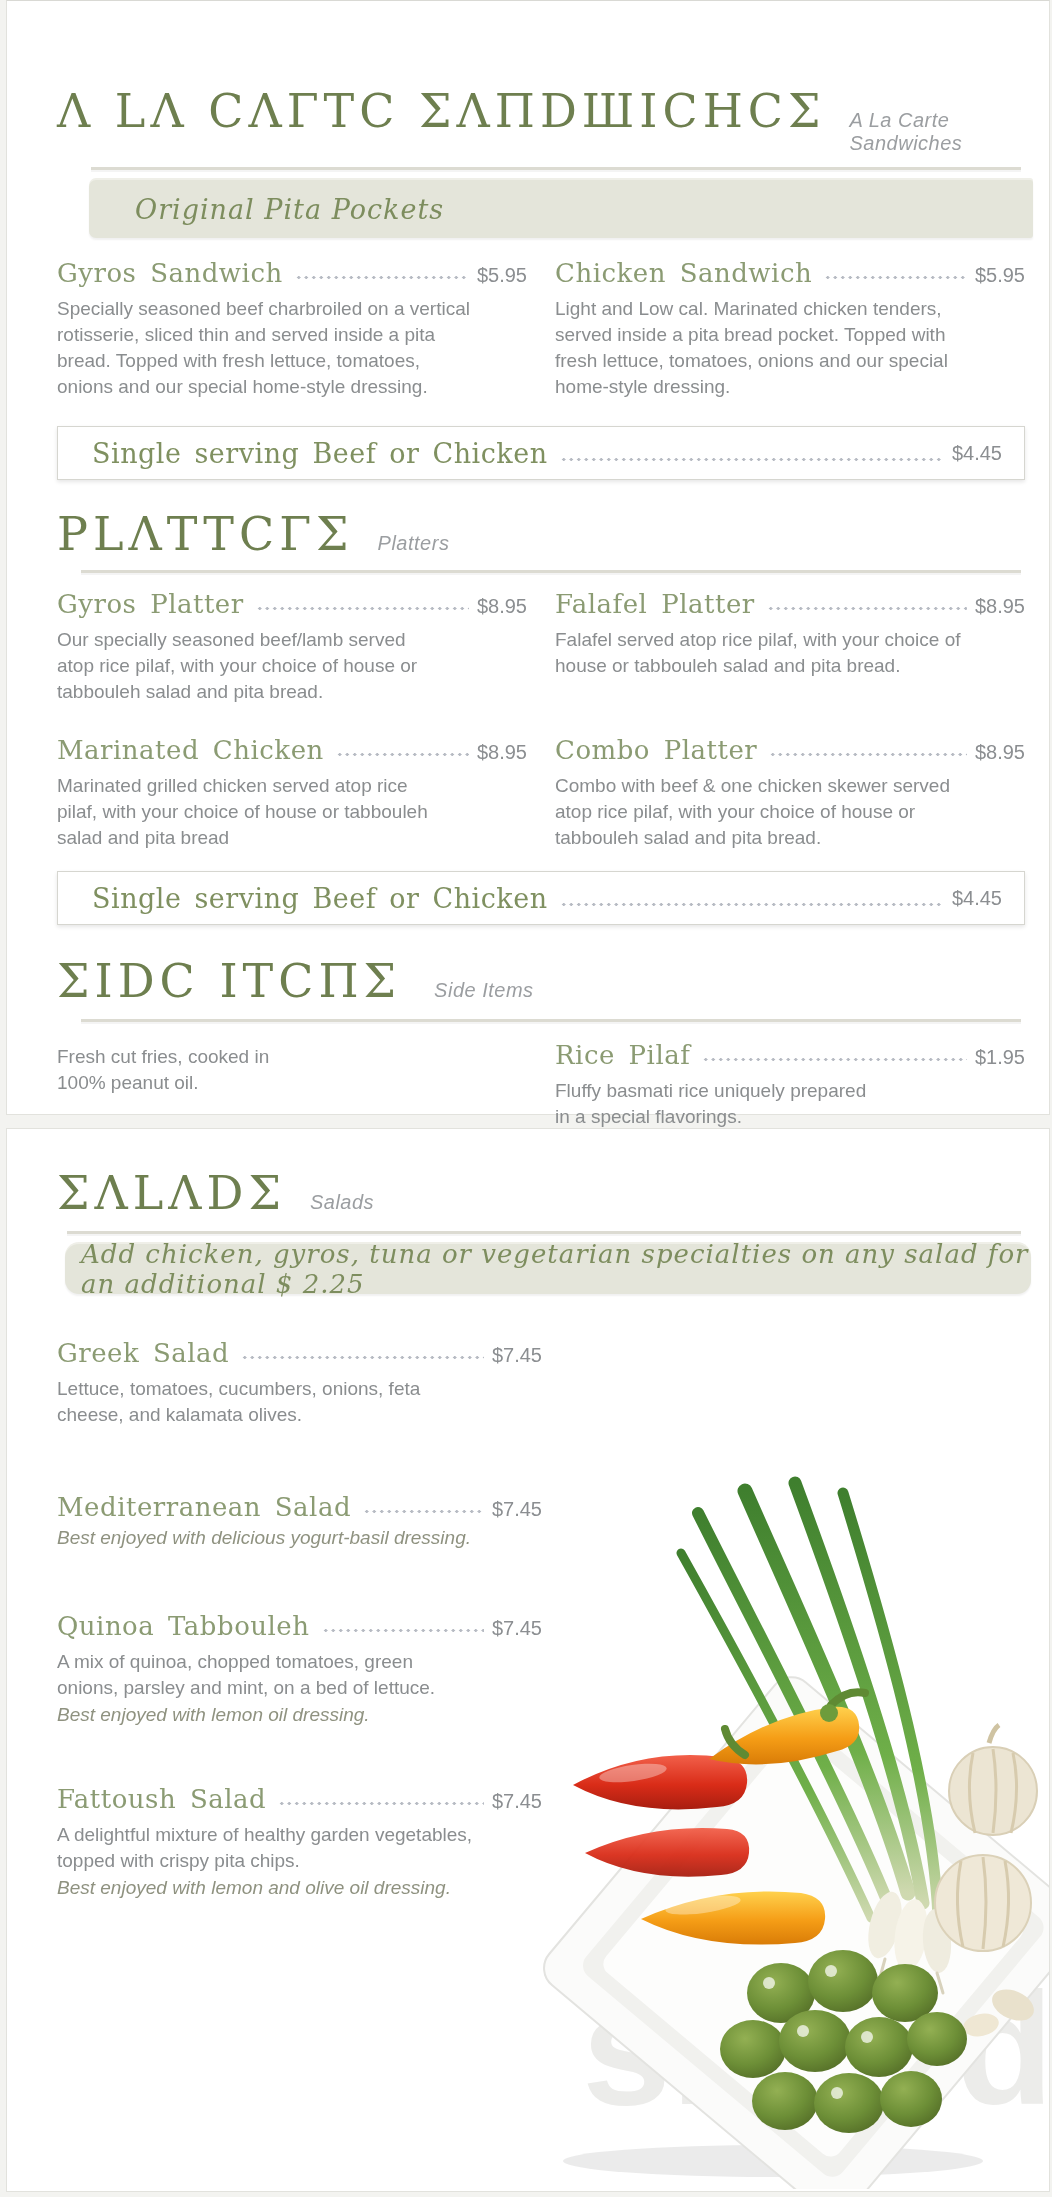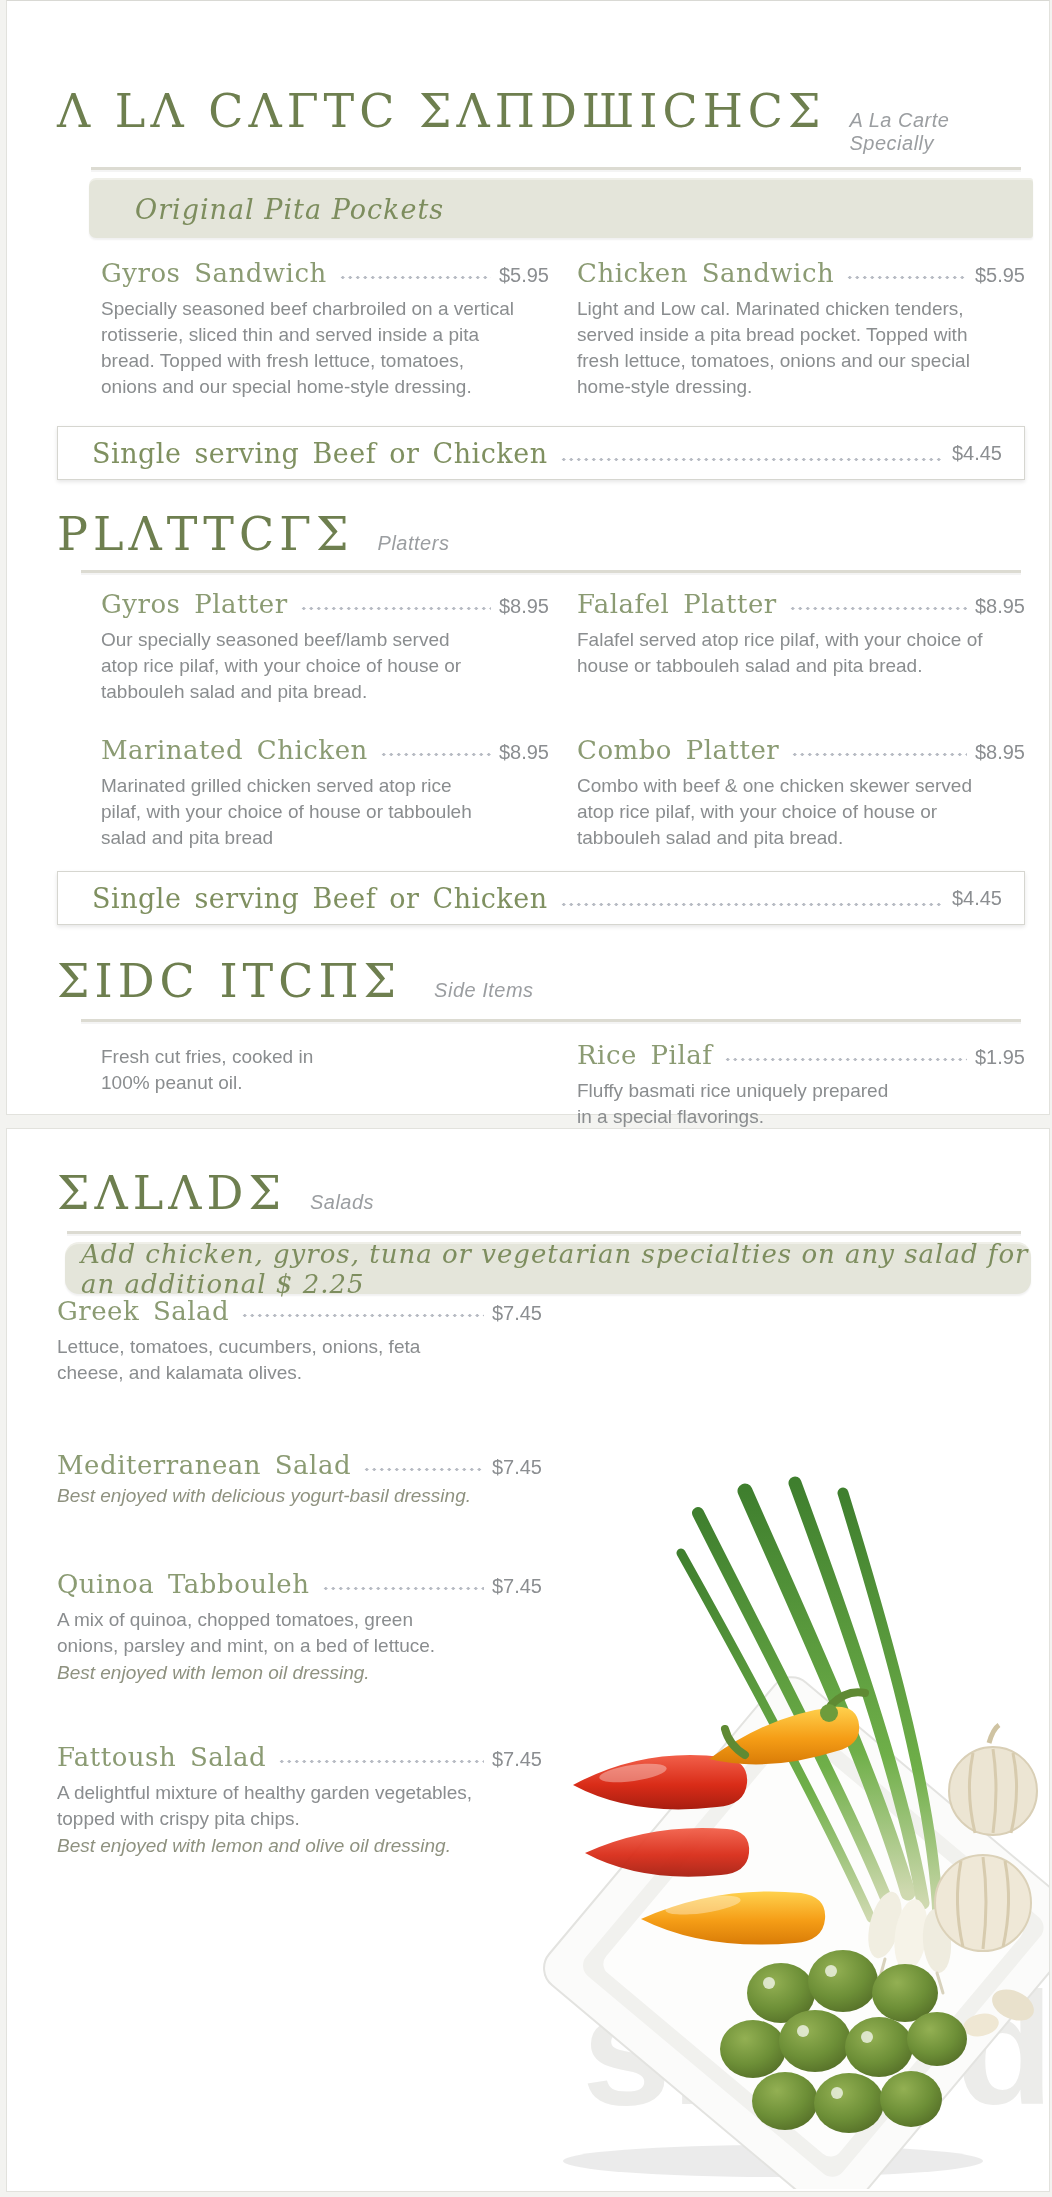--- a/index.html
+++ b/index.html
@@ -16,21 +16,21 @@
              color:#6e7f4f;letter-spacing:5px;white-space:nowrap;}
   .sec-sub{font-style:italic;font-size:20px;color:#9b9ea1;margin-left:24px;letter-spacing:.5px;}
   .rule{height:3px;background:#dcdbd2;box-shadow:0 2px 0 rgba(0,0,0,.045);}
 
   
   .banner{background:#e4e5da;border-radius:7px 3px 3px 7px;display:flex;align-items:center;
           box-shadow:0 -2px 0 #efefe8, 0 2px 2px rgba(0,0,0,.06);}
   .banner-text{font-family:"DejaVu Serif",serif;font-style:italic;font-size:27px;color:#7d8d5e;letter-spacing:1px;}
 
   
-  .cols{display:grid;grid-template-columns:1fr 1fr;column-gap:28px;margin-left:44px;}
+  .cols{display:grid;grid-template-columns:1fr 1fr;column-gap:28px;}
   .item{}
   .row{display:flex;align-items:baseline;}
   .item-name{font-family:"DejaVu Serif",serif;font-size:26px;line-height:34px;color:#8b9b73;
              letter-spacing:.5px;word-spacing:5px;white-space:nowrap;}
   .leader{flex:1 1 auto;align-self:stretch;margin:0 8px 0 12px;
           background-image:radial-gradient(circle,#b7bbc3 1.5px,rgba(0,0,0,0) 1.6px);
           background-size:7.5px 7px;background-repeat:repeat-x;background-position:left 65%;}
   .price{font-size:20px;color:#8b8e91;white-space:nowrap;}
   .desc{font-size:19px;line-height:26px;color:#8a8d8f;white-space:pre-line;margin-top:6px;}
   .note{font-style:italic;font-size:19px;line-height:27px;color:#8f9280;white-space:pre-line;}
@@ -52,21 +52,21 @@
 </head>
 <body>
 
 <div class="page">
 
   <div class="card card1">
     <div class="inner">
 
       <div class="sec-head" style="padding-top:86px;">
         <div class="sec-title">Λ LΛ CΛΓTC ΣΛΠDШICHCΣ</div>
-        <div class="sec-sub">A La Carte Specially</div>
+        <div class="sec-sub">A La Carte Sandwiches</div>
       </div>
       <div class="rule" style="margin:12px 4px 0 34px;"></div>
       <div class="banner" style="margin:10px -8px 0 32px;height:58px;padding-left:46px;">
         <div class="banner-text">Original Pita Pockets</div>
       </div>
 
       <div class="cols" style="margin-top:18px;">
         <div class="item">
           <div class="row">
             <span class="item-name">Gyros Sandwich</span>
@@ -272,21 +272,21 @@
 
       <div class="sec-head" style="padding-top:40px;">
         <div class="sec-title">ΣΛLΛDΣ</div>
         <div class="sec-sub">Salads</div>
       </div>
       <div class="rule" style="margin:14px 4px 0 10px;"></div>
       <div class="banner" style="margin:10px -6px 0 8px;height:50px;padding-left:16px;border-radius:14px;">
         <div class="banner-text" style="font-size:26px;">Add chicken, gyros, tuna or vegetarian specialties on any salad for an additional $ 2.25</div>
       </div>
 
-      <div class="salad-col" style="">
+      <div class="salad-col" style="margin-top:42px;">
         <div class="salad-item">
           <div class="row">
             <span class="item-name">Greek Salad</span>
             <span class="leader"></span>
             <span class="price">$7.45</span>
           </div>
           <div class="desc">Lettuce, tomatoes, cucumbers, onions, feta
 cheese, and kalamata olives.</div>
         </div>
 

